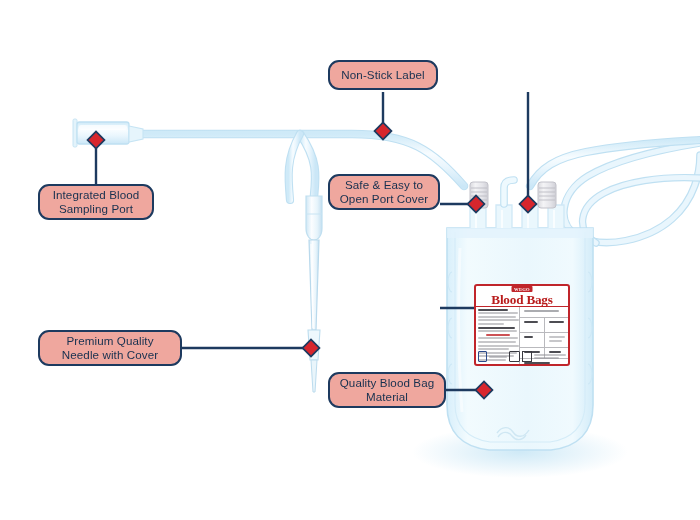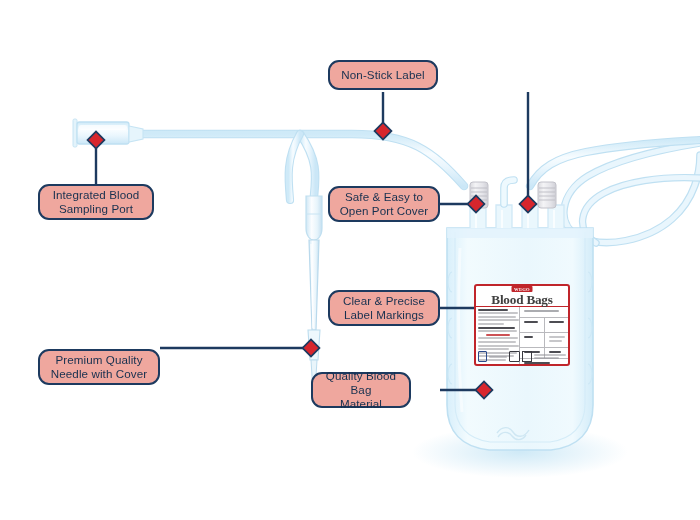--- a/index.html
+++ b/index.html
@@ -16,21 +16,21 @@
   
   #bagLabel{position:absolute;box-sizing:border-box;background:#ffffff;
             border:2.6px solid #c0252b;border-radius:3px;overflow:hidden;}
   #bagLabel .hdr{display:flex;align-items:flex-end;justify-content:center;
             height:20px;position:relative;}
   #bagLabel .wego{position:absolute;top:0px;left:50%;transform:translateX(-50%);
             background:#c0252b;color:#fff;font-size:4.6px;font-weight:bold;
             letter-spacing:.3px;padding:0.5px 2.5px;border-radius:1px;
             font-family:"Liberation Serif",serif;}
   #bagLabel .wordmark{font-family:"Liberation Serif",serif;font-weight:bold;
-            color:#404040;font-size:13.2px;line-height:13px;letter-spacing:-.2px;
+            color:#b91c1c;font-size:13.2px;line-height:13px;letter-spacing:-.2px;
             margin-bottom:0px;}
   #bagLabel .grid{display:flex;height:calc(100% - 21px);border-top:1px solid #c0252b;}
   #bagLabel .col{box-sizing:border-box;}
   #bagLabel .colL{width:48%;border-right:1px solid #b9b9bd;}
   #bagLabel .colR{width:52%;}
   .tx{height:2px;margin:1.6px 2px;background:#8f9096;opacity:.75;border-radius:1px;}
   .tx.s{opacity:.5;}
   .tx.d{background:#3a3a40;opacity:.9;}
   .tx.r{background:#c0252b;opacity:.8;}
   .cell{box-sizing:border-box;border-bottom:1px solid #b9b9bd;padding:1.5px 2px;}
@@ -293,33 +293,29 @@
   <div class="callout" style="left:328px;top:60px;width:110px;height:30px;">
     <span>Non-Stick Label</span>
   </div>
 
 
   <div class="callout" style="left:38px;top:184px;width:116px;height:36px;">
     <span>Integrated Blood
 Sampling Port</span>
   </div>
 
-  <div class="callout" style="left:328px;top:186px;width:112px;height:36px;">
+  <div class="callout" style="left:328px;top:174px;width:112px;height:36px;">
     <span>Safe &amp; Easy to
 Open Port Cover</span>
   </div>
 
-  <div class="callout" style="left:38px;top:330px;width:122px;height:36px;margin-top:19px;">
+  <div class="callout" style="left:38px;top:330px;width:144px;height:36px;">
     <span>Premium Quality
 Needle with Cover</span>
   </div>
 
-  <div class="callout" style="left:328px;top:290px;width:112px;height:36px;">
-    <span>Clear &amp; Precise
-Label Markings</span>
-  </div>
-
-  <div class="callout" style="left:311px;top:372px;width:100px;height:36px;">
+
+  <div class="callout" style="left:328px;top:372px;width:118px;height:36px;">
     <span>Quality Blood Bag
 Material</span>
   </div>
 
 </div>
 
 </body></html>

